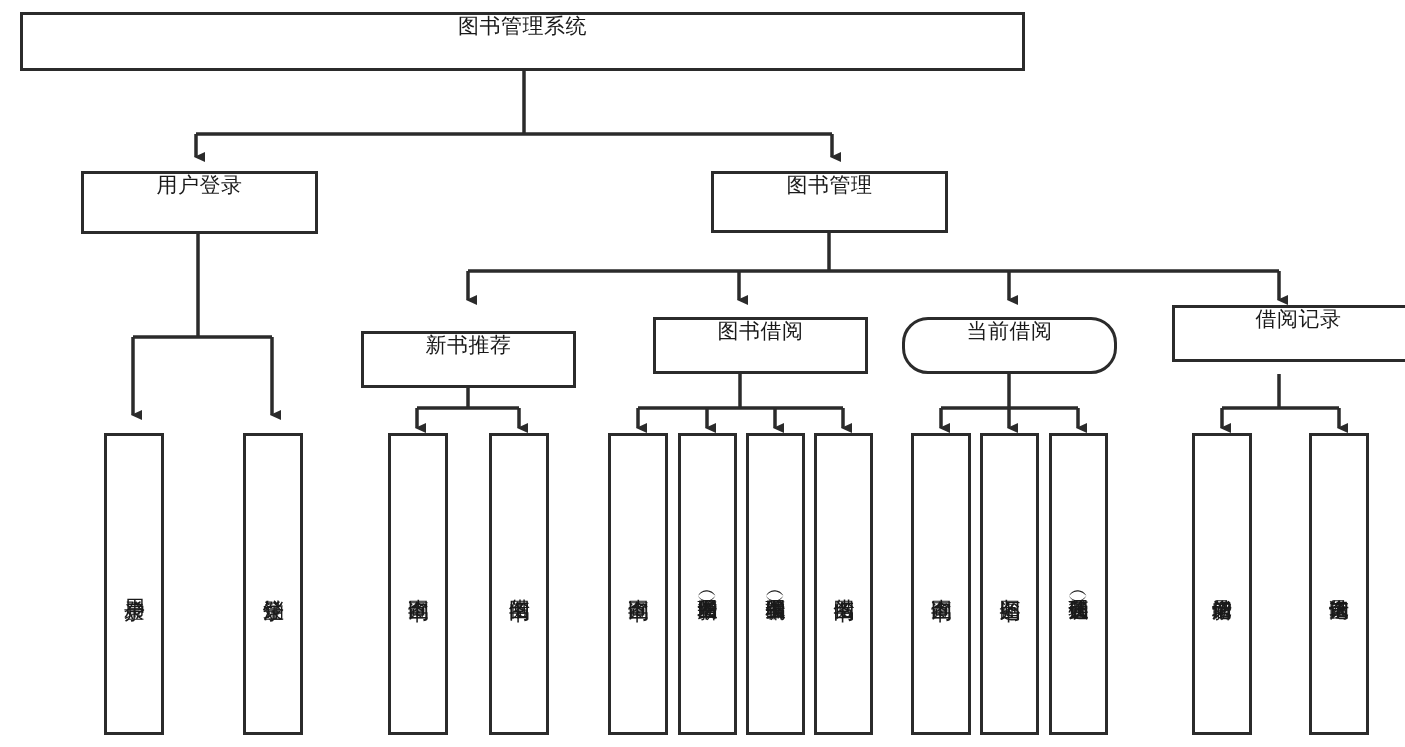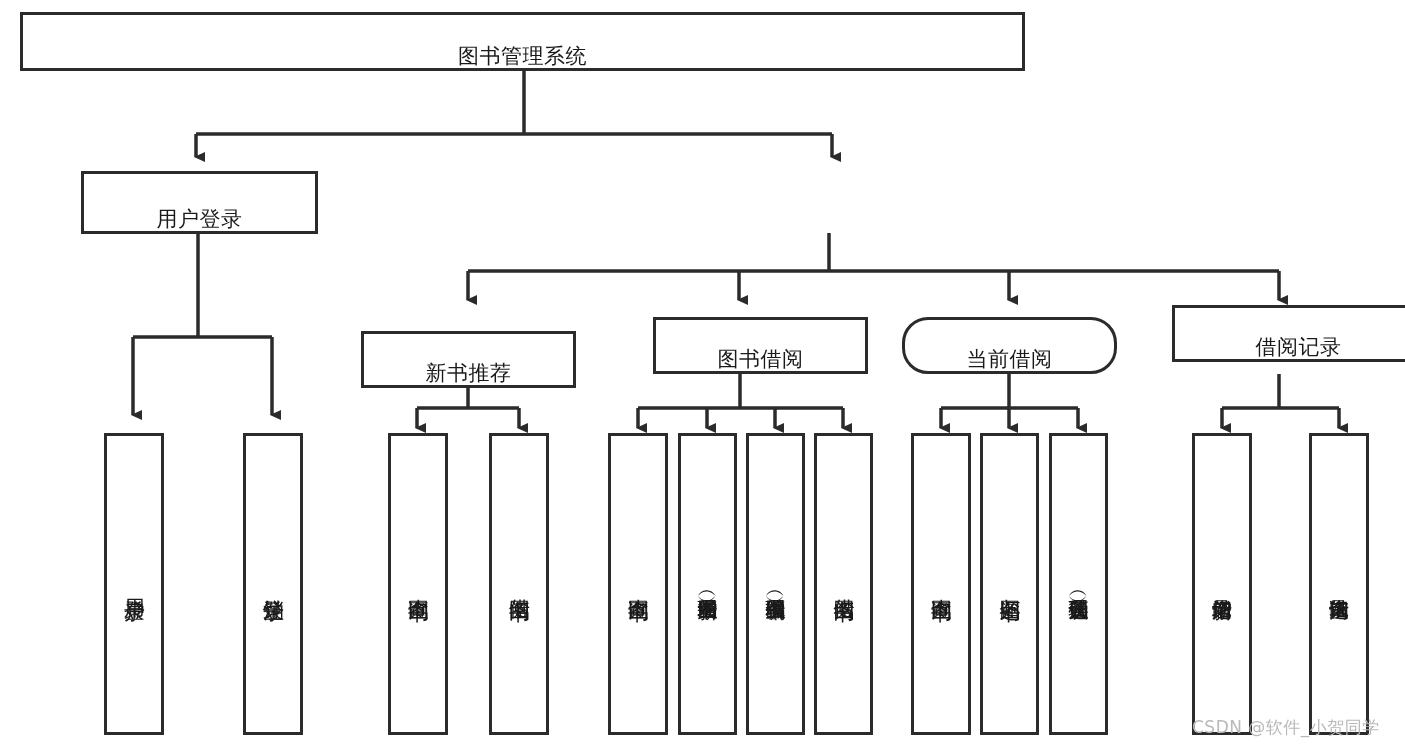--- a/index.html
+++ b/index.html
@@ -24,21 +24,21 @@
     width: 1405px;
     height: 747px;
     pointer-events: none;
   }
   .node {
     position: absolute;
     box-sizing: border-box;
     background: #ffffff;
     border: 3px solid #2b2b2b;
     display: flex;
-    align-items: flex-end;
+    align-items: flex-start;
     justify-content: center;
     color: #1a1a1a;
   }
   .node.h .label {
     font-size: 21px;
     line-height: 1.1;
     letter-spacing: 0.5px;
     white-space: nowrap;
   }
   .node.v {
@@ -122,20 +122,23 @@
     </g>
   </svg>
 
   <div class="node h" style="left:20px; top:12px; width:1005px; height:59px;">
     <span class="label">图书管理系统</span>
   </div>
 
   <div class="node h" style="left:81px; top:171px; width:237px; height:63px;">
     <span class="label">用户登录</span>
   </div>
+  <div class="node h" style="left:711px; top:171px; width:237px; height:62px;">
+    <span class="label">图书管理</span>
+  </div>
 
   <div class="node h" style="left:361px; top:331px; width:215px; height:57px;">
     <span class="label">新书推荐</span>
   </div>
   <div class="node h" style="left:633px; top:317px; width:215px; height:57px;margin-left:20px;">
     <span class="label">图书借阅</span>
   </div>
   <div class="node h" style="left:902px; top:317px; width:215px; height:57px;border-radius:26px;">
     <span class="label">当前借阅</span>
   </div>
@@ -180,15 +183,14 @@
     <span class="label">确认归还（管理员）</span>
   </div>
 
   <div class="node v tight" style="left:1192px; top:433px; width:60px; height:302px;">
     <span class="label">新增借阅记录</span>
   </div>
   <div class="node v tight" style="left:1309px; top:433px; width:60px; height:302px;">
     <span class="label">查询借阅记录</span>
   </div>
 
-  <div class="watermark" style="left:1192px; top:716px;">CSDN @软件_小贺同学</div>
 
 </div>
 
 </body></html>

